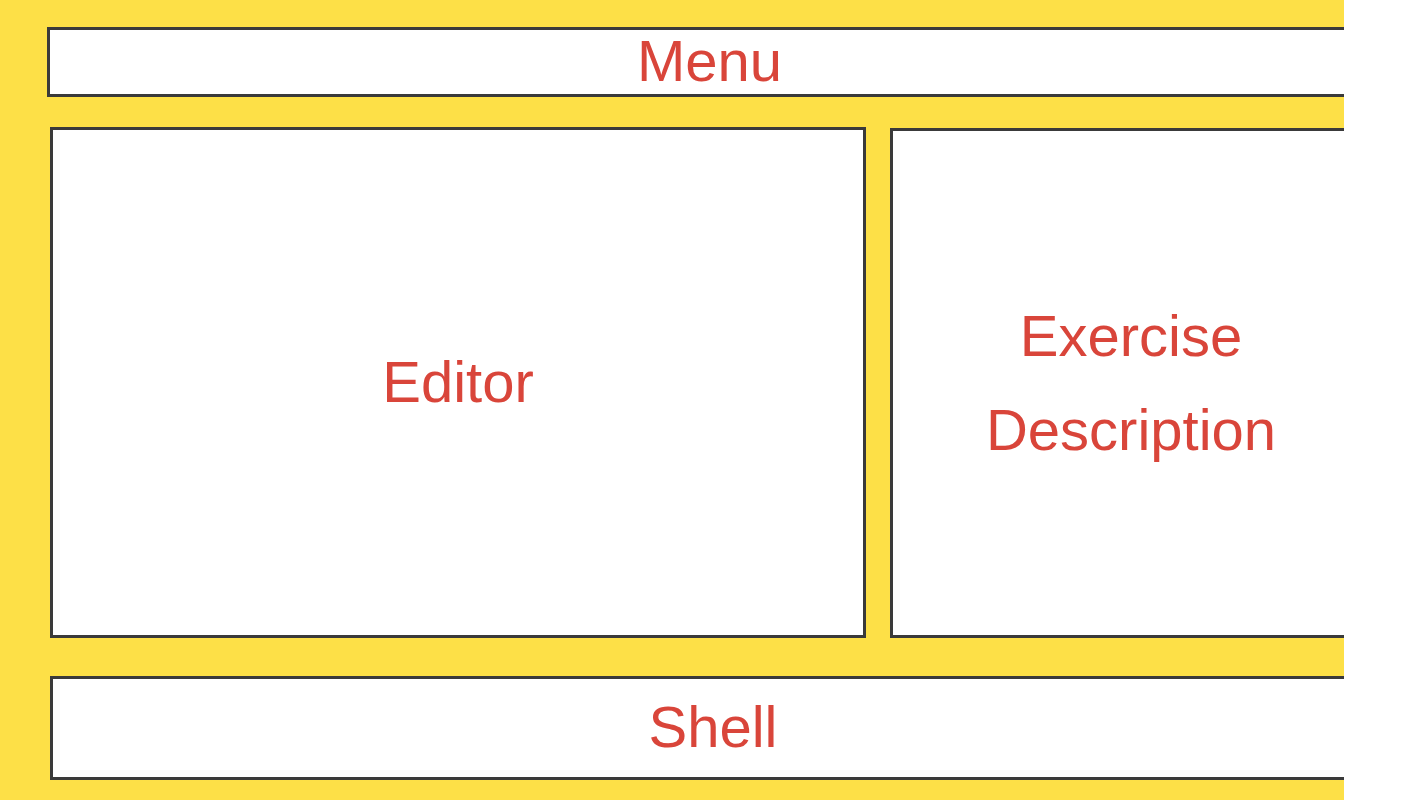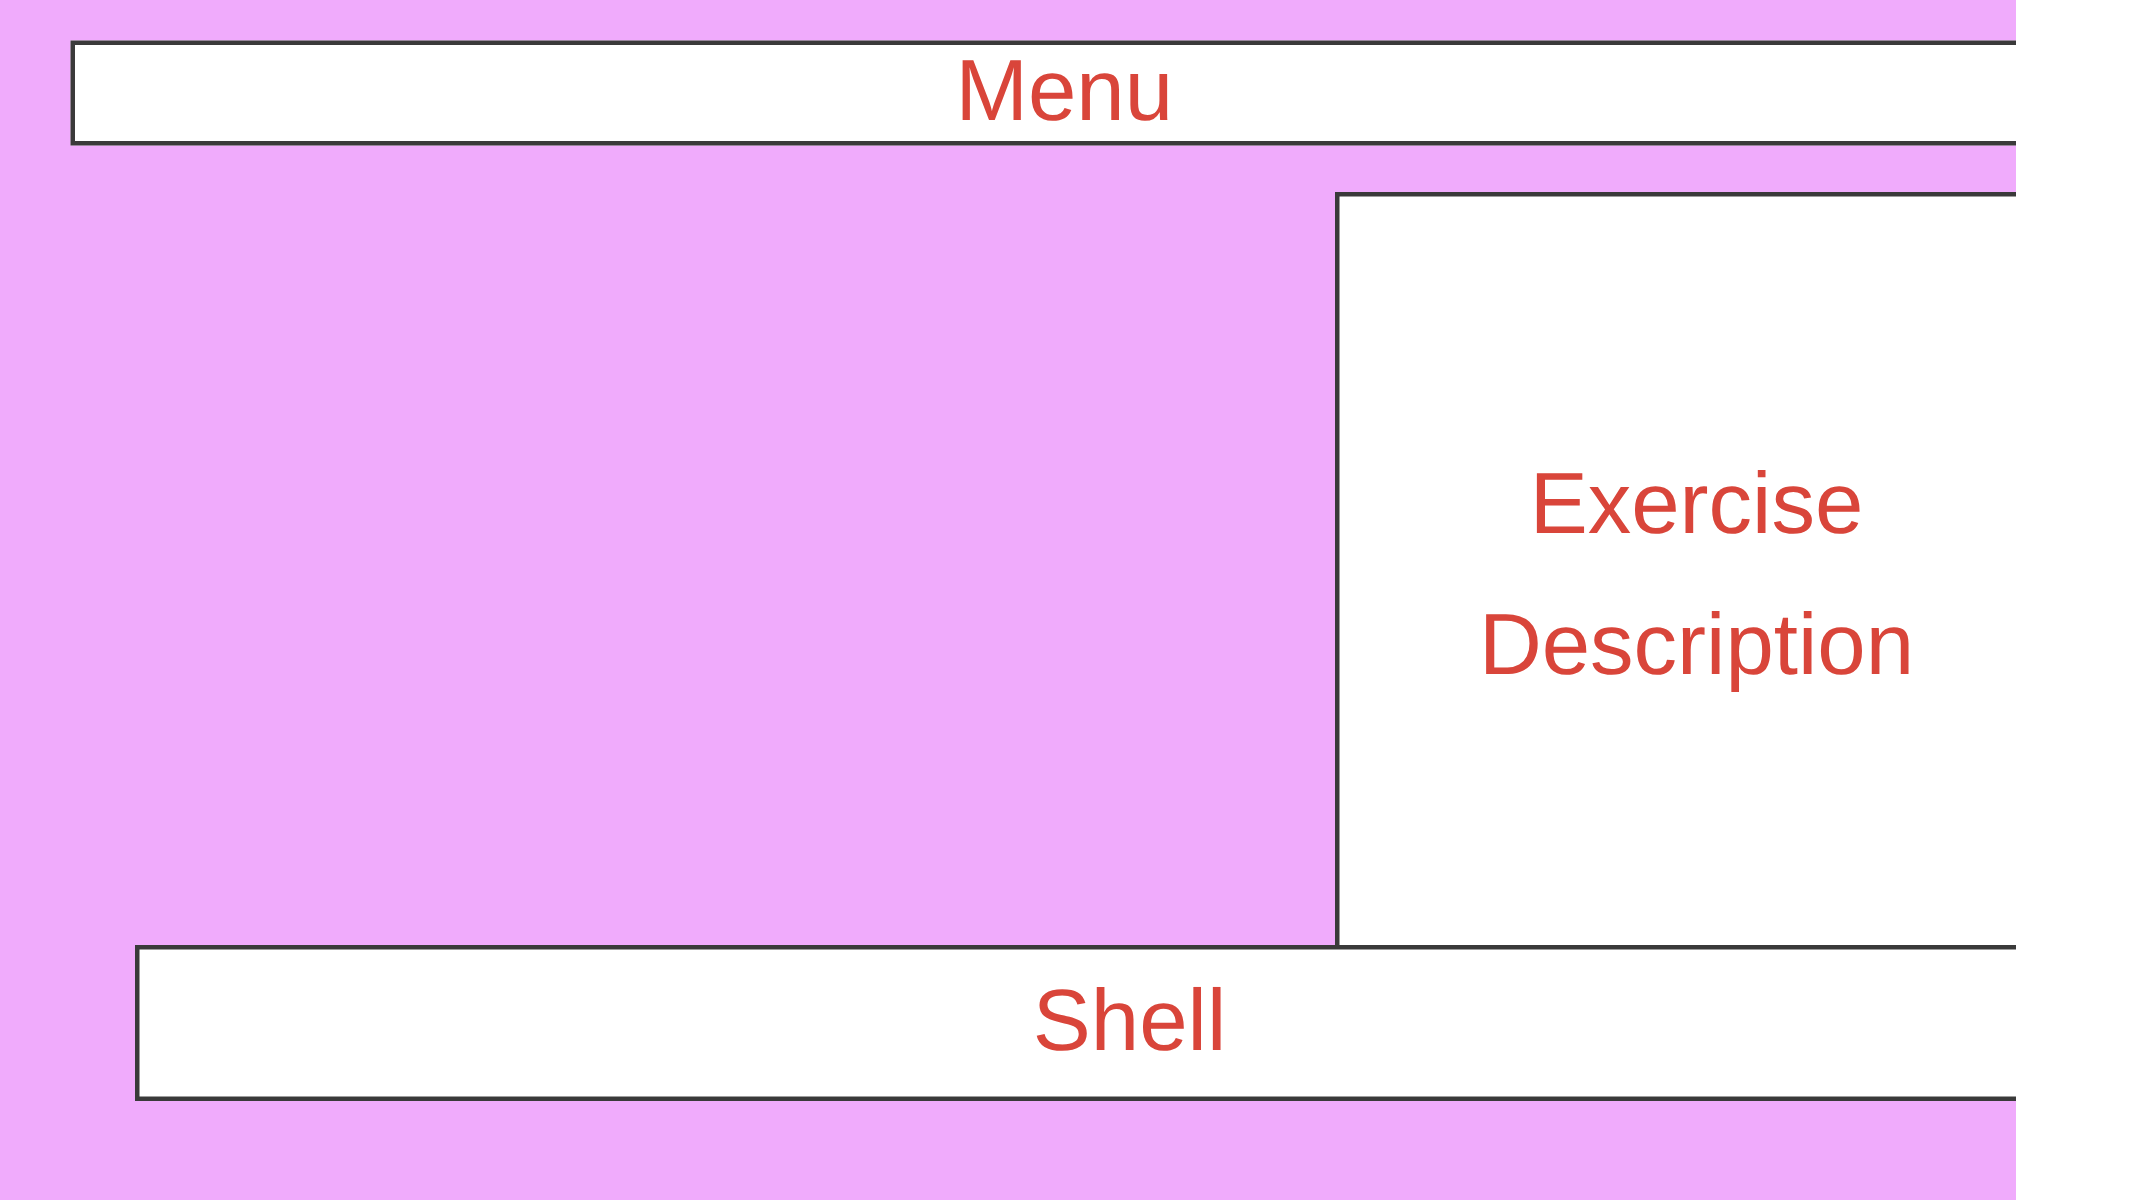--- a/index.html
+++ b/index.html
@@ -12,21 +12,21 @@
     background: #ffffff;
     font-family: "Liberation Sans", sans-serif;
   }
 
   
   #mockup-canvas {
     position: relative;
     width: 1344px;
     height: 800px;
     overflow: hidden;
-    background: #f0abfc;
+    background: #fde047;
   }
 
   
   .panel {
     position: absolute;
     box-sizing: border-box;
     background: #ffffff;
     border: 3px solid #3a3a3a;
     display: flex;
     align-items: center;
@@ -73,41 +73,43 @@
     height: 510px;
   }
 
   #panel-exercise-description .panel-label {
     line-height: 1.62;
     text-align: center;
   }
 
   #panel-shell {
     left: 50px;
-    top: 630px;
+    top: 676px;
     width: 1326px;
     height: 104px;
-    margin-left: 40px;
   }
 
   #panel-shell .panel-label {
     line-height: 1.05;
     position: relative;
     top: -1px;
   }
 </style>
 </head>
 <body>
 
 <div id="mockup-canvas">
 
   <div class="panel" id="panel-menu">
     <span class="panel-label">Menu</span>
   </div>
 
+  <div class="panel" id="panel-editor">
+    <span class="panel-label">Editor</span>
+  </div>
 
   <div class="panel" id="panel-exercise-description">
     <span class="panel-label">Exercise
 Description</span>
   </div>
 
   <div class="panel" id="panel-shell">
     <span class="panel-label">Shell</span>
   </div>
 

